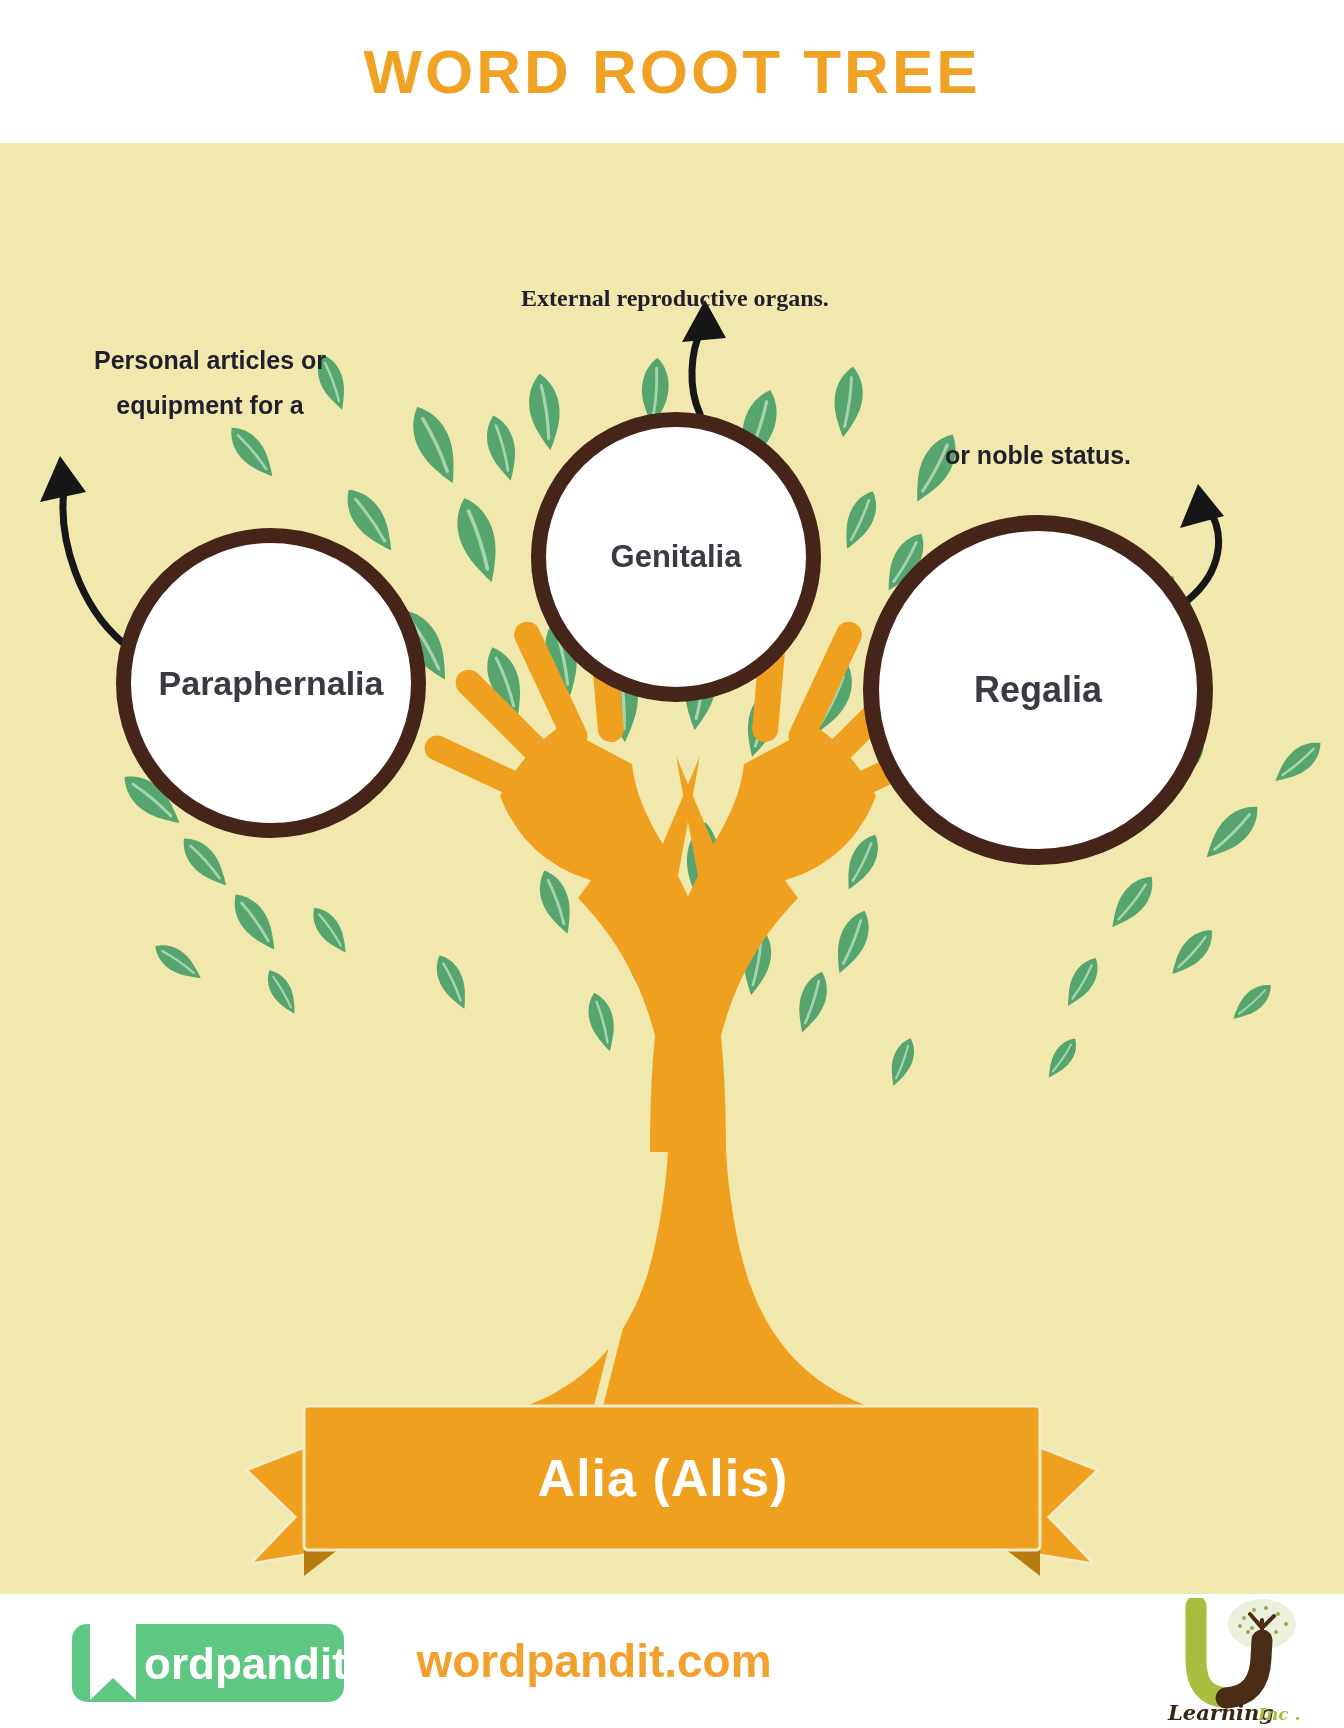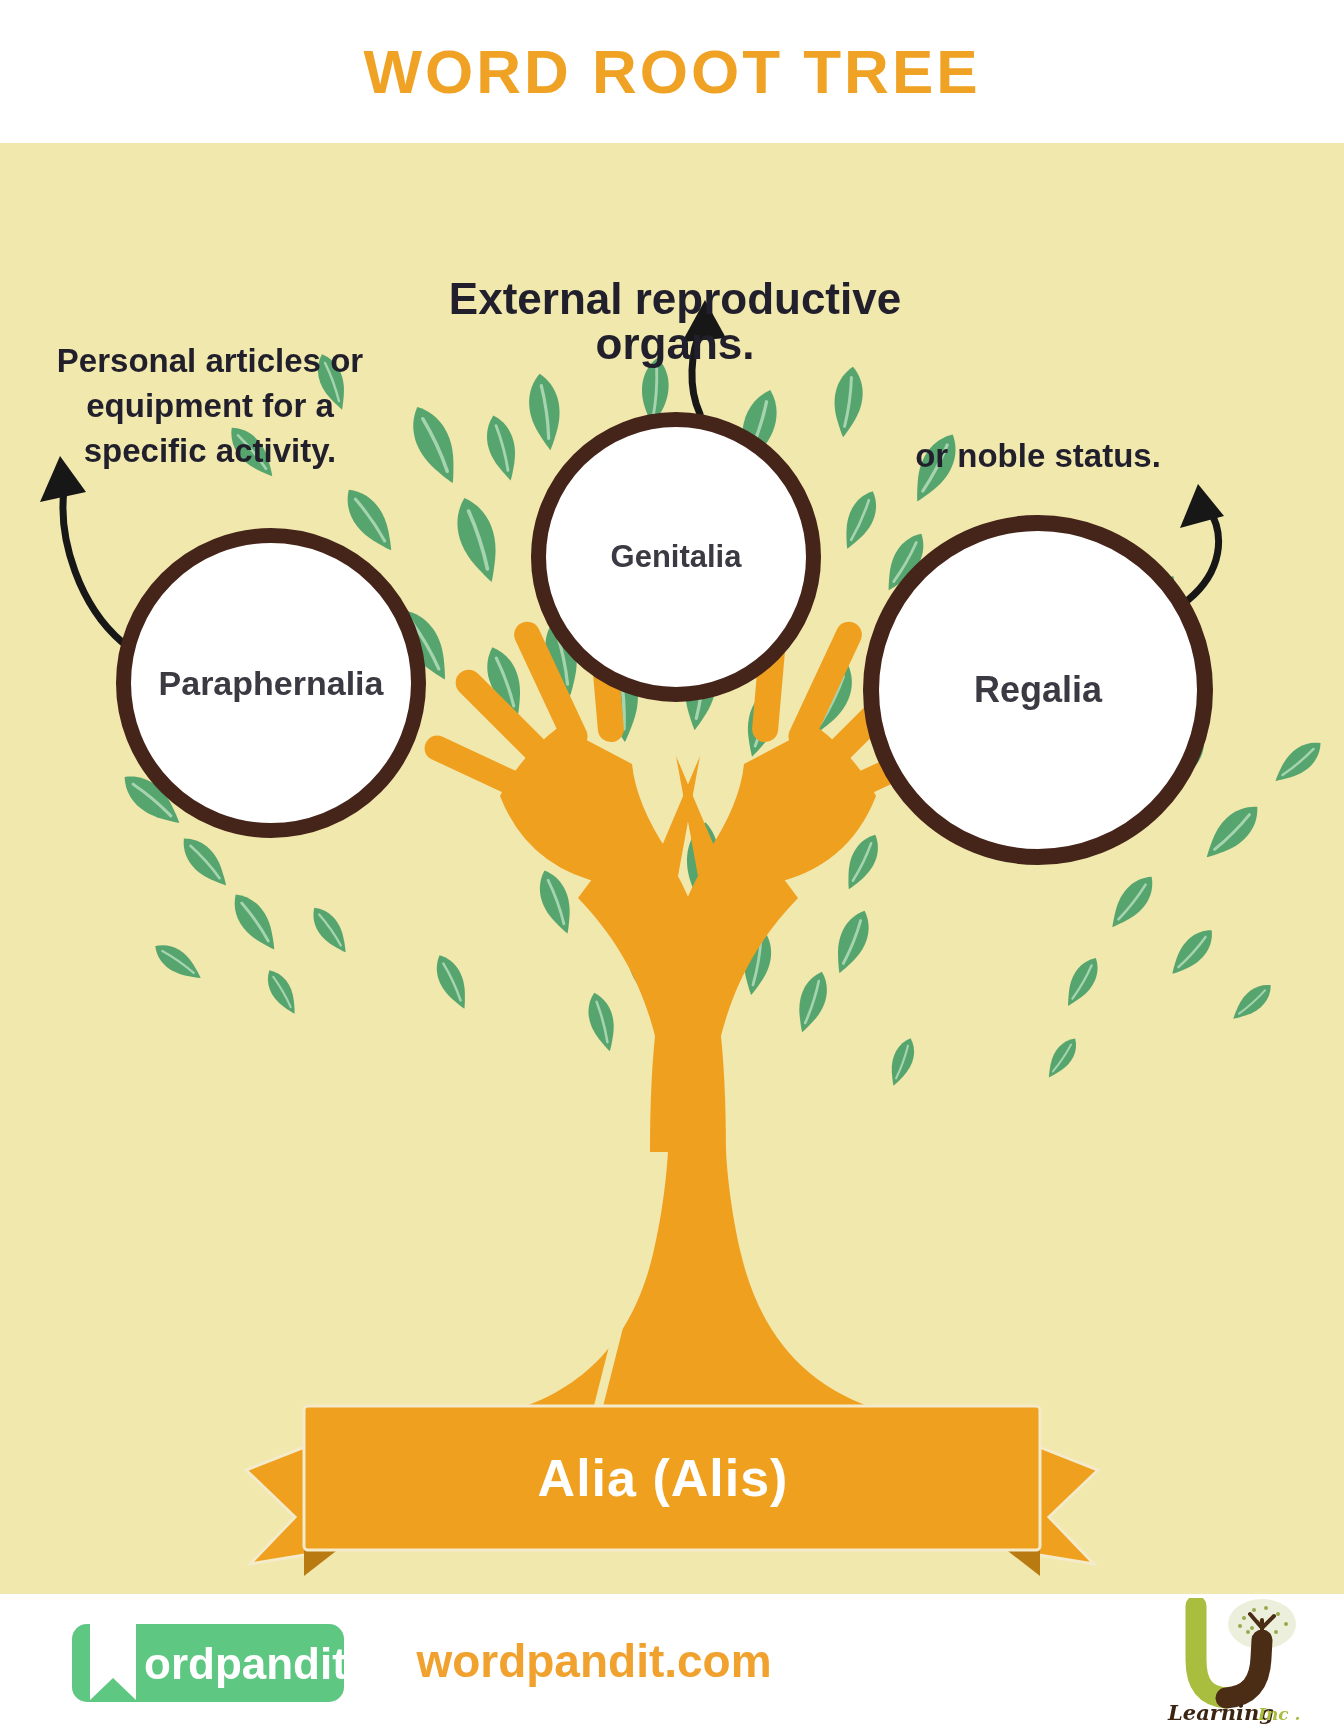--- a/index.html
+++ b/index.html
@@ -51,24 +51,24 @@
     box-sizing:border-box;
     display:flex;align-items:center;justify-content:center;
     color:var(--word-text-gray);font-weight:bold;
   }
   .circle-paraphernalia{left:116px;top:528px;width:310px;height:310px;font-size:34px;}
   .circle-genitalia{left:531px;top:412px;width:290px;height:290px;font-size:31px;}
   .circle-regalia{left:863px;top:515px;width:350px;height:350px;font-size:36px;border-width:16px;}
   
   .definition{
     position:absolute;color:var(--text-dark);
-    font-weight:bold;text-align:center;line-height:45px;font-size:33px;
+    font-weight:bold;text-align:center;line-height:45px;font-size:25px;
   }
   .def-paraphernalia{left:40px;top:338px;width:340px;}
-  .def-genitalia{left:375px;top:276px;width:600px;font-size:44px;}
+  .def-genitalia{left:375px;top:276px;width:600px;font-size:24px;font-family:Liberation Serif, serif;}
   .def-regalia{left:868px;top:388px;width:340px;}
   
   .banner-label{
     position:absolute;left:295px;top:1406px;width:736px;height:144px;
     display:flex;align-items:center;justify-content:center;
     color:var(--white);font-size:52px;font-weight:bold;letter-spacing:1px;
   }
   
   .footer{
     position:absolute;left:0;top:1594px;width:1344px;height:134px;
@@ -206,21 +206,20 @@
         <rect class="orange-fill pale-outline" x="304" y="1406" width="736" height="144" rx="4"></rect>
       </g>
     </svg>
   </div>
 
   <div class="page-title">WORD ROOT TREE</div>
 
   <div class="definition def-paraphernalia">
     <span>Personal articles or</span><br>
     <span>equipment for a</span><br>
-    <span>specific activity.</span>
   </div>
   <div class="definition def-genitalia">
     <span>External reproductive organs.</span>
   </div>
   <div class="definition def-regalia">
     <br>
     <span>or noble status.</span>
   </div>
 
   <div class="word-circle circle-paraphernalia">

